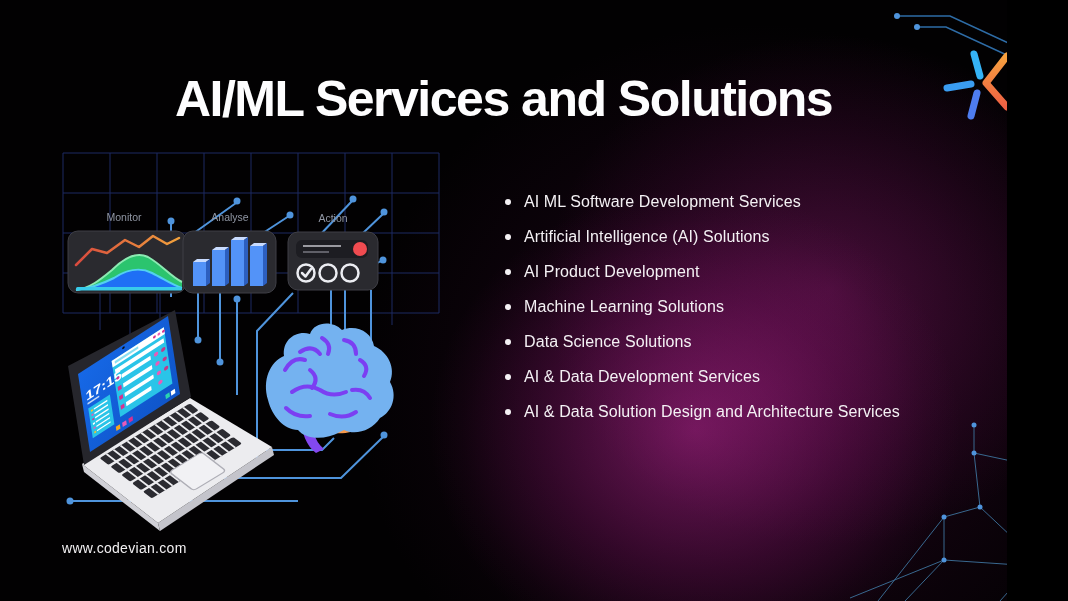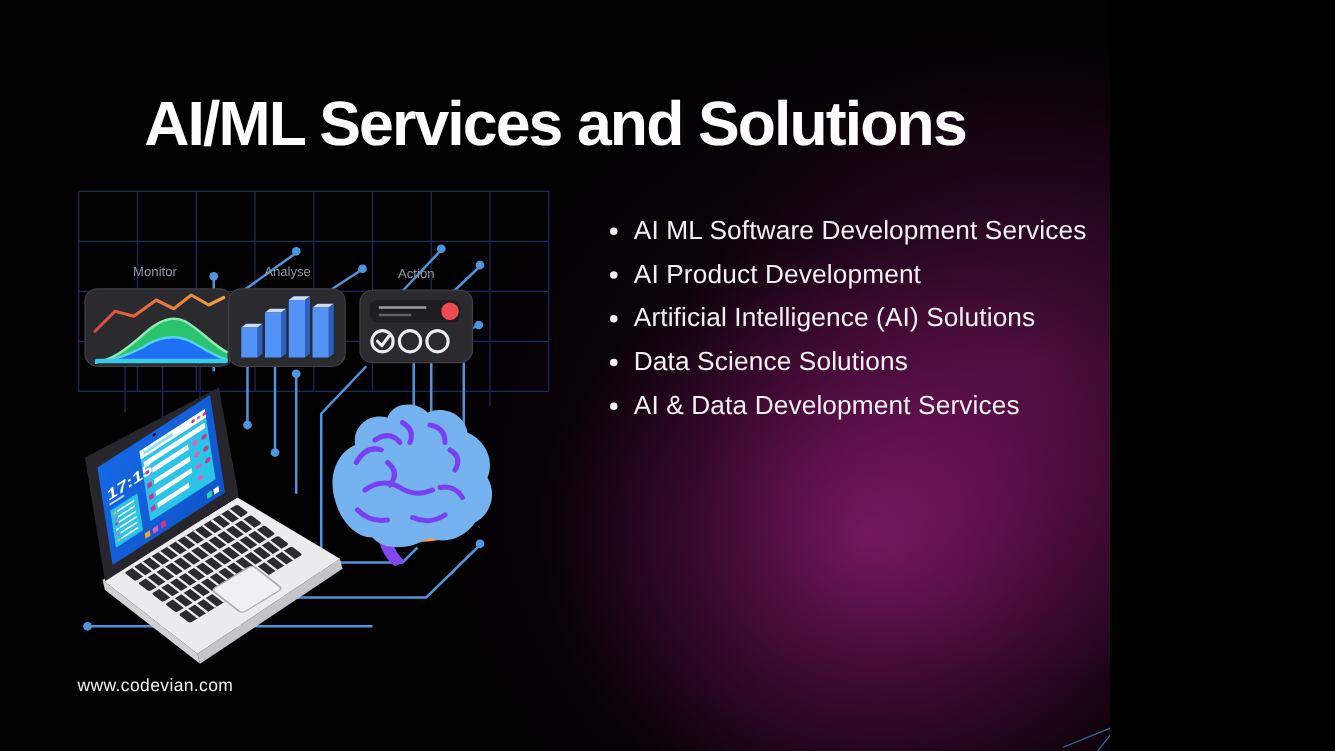--- a/index.html
+++ b/index.html
@@ -1,31 +1,31 @@
 <!DOCTYPE html>
 <html><head>
 <meta charset="utf-8">
 <style>
   html,body{margin:0;padding:0;background:#000;}
   .slide{
-    position:relative;width:888px;height:601px;overflow:hidden;
+    position:relative;width:1007px;height:601px;overflow:hidden;
     font-family:"Liberation Sans",sans-serif;color:#f4f1f4;
     background:
       radial-gradient(340px 310px at 695px 430px, rgba(224,48,180,0.42) 0%, rgba(160,24,128,0.24) 45%, rgba(120,18,96,0.08) 68%, transparent 78%),
       radial-gradient(380px 340px at 830px 290px, rgba(190,36,150,0.28) 0%, rgba(120,18,96,0.14) 50%, transparent 75%),
       radial-gradient(520px 470px at 760px 390px, rgba(110,16,90,0.30) 0%, rgba(70,10,58,0.12) 55%, transparent 78%),
       #020102;
   }
   .title{
     position:absolute;left:0;top:70px;width:100%;text-align:center;
     font-size:50px;font-weight:700;letter-spacing:-1.5px;color:#fdfdfe;margin:0;
   }
   .services{
-    position:absolute;left:488px;top:167px;margin:0;padding:0;list-style:none;
-    font-size:21px;color:#f4f1f4;
+    position:absolute;left:488px;top:167px;margin:17px;padding:0;list-style:none;
+    font-size:16px;color:#f4f1f4;
   }
   .services li{
     position:relative;height:35px;line-height:35px;padding-left:19px;white-space:nowrap;letter-spacing:0.1px;
   }
   .services li::before{
     content:"";position:absolute;left:0;top:15px;width:6px;height:6px;border-radius:50%;background:#f4f1f4;
   }
   .footer-url{
     position:absolute;left:62px;top:540px;font-size:14px;color:#f2f0f2;letter-spacing:0.3px;
   }
@@ -65,24 +65,26 @@
       <line x1="977" y1="93" x2="971" y2="116" stroke="#4e7df0" stroke-width="7"></line>
       <polyline points="1007,56 986,83 1007,107" stroke="url(#lgOr)" stroke-width="7" stroke-linejoin="round"></polyline>
       <line x1="1012" y1="67" x2="1010" y2="86" stroke="#cfcfd4" stroke-width="3.5" opacity="0.75"></line>
     </g>
   </svg>
 
   <h1 class="title">AI/ML Services and Solutions</h1>
 
   <ul class="services">
     <li>AI ML Software Development Services</li>
+    <li>Artificial Intelligence (AI) Solutions</li>
     <li>AI Product Development</li>
-    <li>Artificial Intelligence (AI) Solutions</li>
+    <li>Machine Learning Solutions</li>
     <li>Data Science Solutions</li>
     <li>AI &amp; Data Development Services</li>
+    <li>AI &amp; Data Solution Design and Architecture Services</li>
   </ul>
 
   <svg class="abs" style="left:30px;top:140px;" width="420" height="435" viewBox="30 140 420 435">
     <defs>
       <linearGradient id="scrBlue" x1="0" y1="0" x2="1" y2="1">
         <stop offset="0" stop-color="#1668e6"></stop>
           <stop offset="1" stop-color="#0f54c8"></stop>
       </linearGradient>
       <linearGradient id="lineOr" x1="76" y1="0" x2="180" y2="0" gradientUnits="userSpaceOnUse">
         <stop offset="0" stop-color="#d84a3e"></stop>

